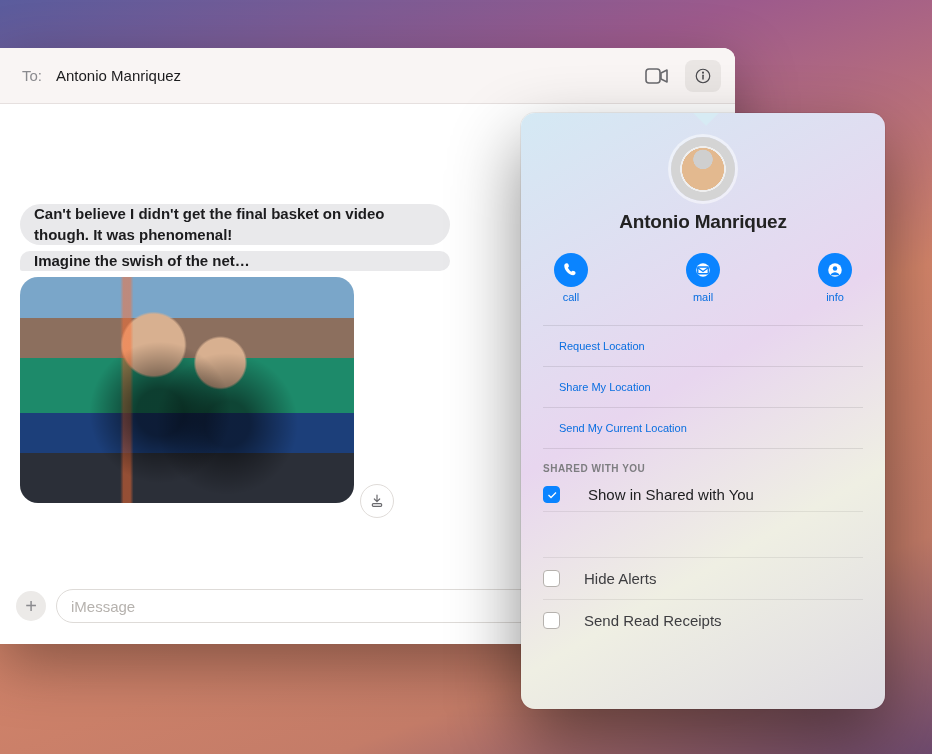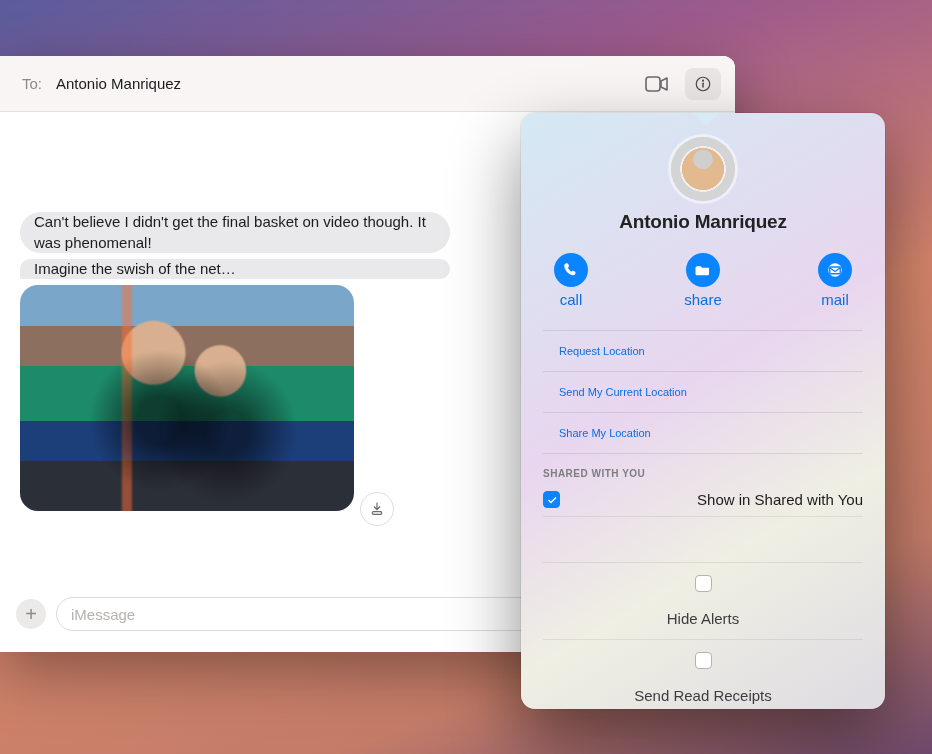--- a/index.html
+++ b/index.html
@@ -2,21 +2,21 @@
 <html><head>
 <meta charset="utf-8">
 <style>
   * { box-sizing: border-box; margin: 0; padding: 0; }
   html, body { width: 932px; height: 754px; overflow: hidden; font-family: -apple-system, "Helvetica Neue", Arial, sans-serif; }
   body {
     background: linear-gradient(160deg, #5a5c9d 0%, #9d5a8c 25%, #d4856a 55%, #c47c68 80%, #6e4a6e 100%);
   }
   .window {
     position: absolute;
-    left: 0; top: 56px;
+    left: 0; top: 48px;
     width: 735px; height: 596px;
     background: #ffffff;
     border-radius: 0 12px 12px 0;
     box-shadow: 0 20px 60px rgba(0,0,0,.35);
     display: flex; flex-direction: column;
     overflow: hidden;
   }
   .toolbar {
     height: 56px;
     background: #f9f5f4;
@@ -42,20 +42,21 @@
   .bubble {
     max-width: 430px;
     padding: 0 14px;
     border-radius: 26px;
     font-size: 15px;
     line-height: 1.35;
     color: #1c1c1e;
     background: #e9e9eb;
     position: relative;
     margin-bottom: 6px;
+    font-weight: bold;
   }
   .bubble.sent {
     background: #0a84ff; color: #fff; margin-left: auto;
     border-bottom-right-radius: 6px;
   }
   .bubble.recv.last-tail { border-bottom-left-radius: 6px; }
   .sent-row { display: flex; justify-content: flex-end; margin-bottom: 28px; }
   .recv-img {
     width: 334px; height: 226px; border-radius: 18px;
     background:
@@ -143,52 +144,51 @@
     margin-bottom: 22px;
   }
   .act {
     width: 56px; display: flex; flex-direction: column; align-items: center; gap: 4px;
   }
   .act .circ {
     width: 34px; height: 34px; border-radius: 50%; background: #0a84ff;
     display: flex; align-items: center; justify-content: center;
   }
   .act .circ svg { width: 18px; height: 18px; fill: #fff; }
-  .act .lbl { font-size: 15px; color: #0a6fe0; }
+  .act .lbl { font-size: 11px; color: #0a6fe0; }
 
   .section { border-top: 1px solid rgba(0,0,0,.09); }
   .link-row {
     padding: 14px 0; font-size: 11px; color: #0a6fe0; margin-left: 16px;
   }
   .sec-title {
     padding-top: 14px;
     font-size: 10px; letter-spacing: 0.5px; color: #7d7d80; font-weight: 600;
   }
   .check-row {
-    display: flex; align-items: center; gap: 10px;
-    padding: 12px 0 8px 0; font-size: 15px; color: #1c1c1e; justify-content: space-between;
+    display: flex; align-items: center; gap: 28px;
+    padding: 12px 0 8px 0; font-size: 15px; color: #1c1c1e;
   }
   .chk {
     width: 17px; height: 17px; border-radius: 4px;
     border: 1.5px solid #b6b2ae; background: #fff;
     display: flex; align-items: center; justify-content: center;
     flex-shrink: 0;
   }
   .chk.checked { background: #0a84ff; border-color: #0a84ff; }
   .chk.checked svg { width: 12px; height: 12px; fill: none; stroke: #fff; stroke-width: 2.6; }
   .help-text {
     font-size: 12.5px; color: #8b8b8e; line-height: 1.4; padding-bottom: 12px;
   }
   .help-text a { color: #0a6fe0; text-decoration: none; }
   .spacer-block { height: 46px; border-top: 1px solid rgba(0,0,0,.07);}
   .plain-row {
-    display: flex; align-items: center; gap: 18px;
+    display: flex; align-items: center; gap: 24px;
     padding: 12px 0; font-size: 15px; color: #3d3d40;
     border-top: 1px solid rgba(0,0,0,.07);
-    flex-direction: column;
   }
 </style>
 </head>
 <body>
 
 <div class="window">
   <div class="toolbar">
     <span class="to-label">To:</span>
     <span class="to-name">Antonio Manriquez</span>
     <div class="spacer"></div>
@@ -242,45 +242,47 @@
         <div class="circ">
             <svg viewBox="0 0 24 24">
               <path d="M6 3c1 0 2 0 2.6 1.5.4 1 .9 2.2.4 3-.4.6-1 1-1 1.5 0 1 2.4 3.9 4 5 .6.4 1-.4 1.7-.8.8-.4 2 .1 3 .6 1.5.7 1.3 2 1.3 2.6 0 1.3-1.4 2.6-3 2.6C9 19 3 12 3 6 3 4.4 4.5 3 6 3Z" fill="#fff"></path>
             </svg>
           </div>
         <span class="lbl">call</span>
       </div>
       <div class="act">
         <div class="circ">
             <svg viewBox="0 0 24 24">
-              <path d="M4 7h5l2 2h9v8a2 2 0 0 1-2 2H4a2 2 0 0 1-2-2V9a2 2 0 0 1 2-2Z" fill="#fff"></path>
-            </svg>
-          </div>
-        <span class="lbl">share</span>
-      </div>
-      <div class="act">
-        <div class="circ">
-            <svg viewBox="0 0 24 24">
               <circle cx="12" cy="12" r="9" fill="#fff"></circle>
               <path d="M5 9l7 5 7-5" stroke="#0a84ff" stroke-width="1.8" fill="none"></path>
               <rect x="5" y="8" width="14" height="9" rx="1" fill="none" stroke="#0a84ff" stroke-width="1.8"></rect>
             </svg>
           </div>
         <span class="lbl">mail</span>
       </div>
+      <div class="act">
+        <div class="circ">
+            <svg viewBox="0 0 24 24">
+              <circle cx="12" cy="12" r="9" fill="#fff"></circle>
+              <circle cx="12" cy="10" r="3" fill="#0a84ff"></circle>
+              <path d="M6 19c1-3 4-4 6-4s5 1 6 4" fill="#0a84ff"></path>
+            </svg>
+          </div>
+        <span class="lbl">info</span>
+      </div>
     </div>
 
     <div class="section">
       <div class="link-row">Request Location</div>
     </div>
     <div class="section">
+      <div class="link-row">Share My Location</div>
+    </div>
+    <div class="section">
       <div class="link-row">Send My Current Location</div>
-    </div>
-    <div class="section">
-      <div class="link-row">Share My Location</div>
     </div>
     <div class="section">
       <div class="sec-title">SHARED WITH YOU</div>
       <div class="check-row">
         <span class="chk checked">
           <svg viewBox="0 0 24 24">
               <path d="M5 12l5 5L20 7"></path>
             </svg>
         </span>
         <span>Show in Shared with You</span>

